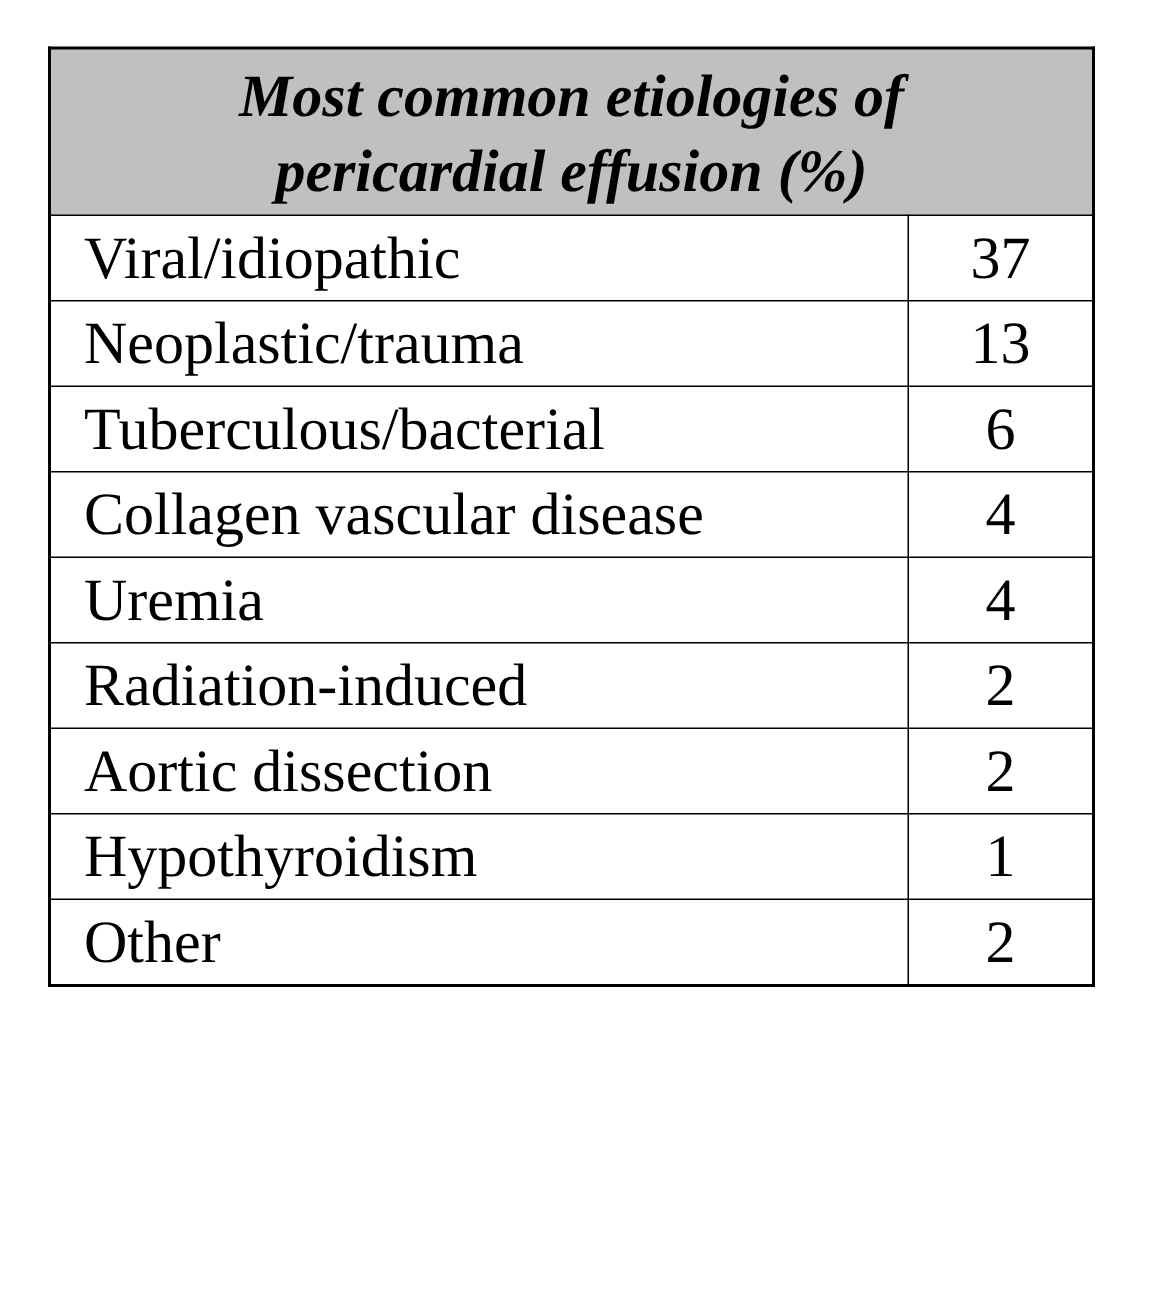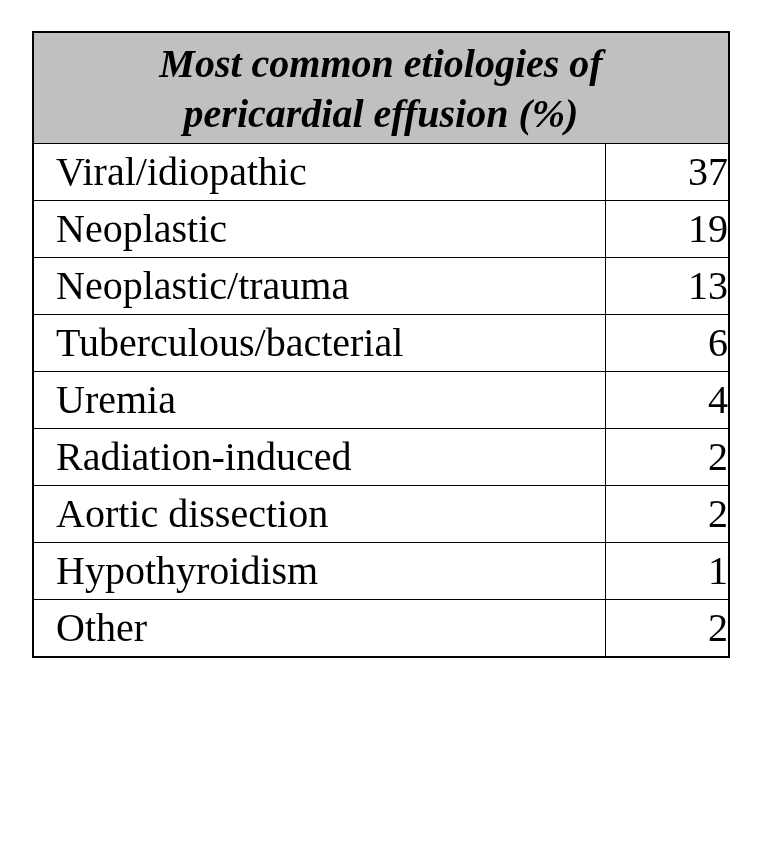--- a/index.html
+++ b/index.html
@@ -1,50 +1,50 @@
 <!DOCTYPE html>
 <html><head>
 <meta charset="utf-8">
 <style>
   html, body { margin: 0; padding: 0; background: #ffffff; }
   body { width: 768px; height: 862px; position: relative; font-family: "Liberation Serif", "DejaVu Serif", serif; color: #000; }
   .tbl { position: absolute; left: 32px; top: 31px; width: 698px; border-collapse: collapse; border: 2px solid #000; }
   .tbl th { background: #c0c0c0; font-weight: bold; font-size: 40px; line-height: 50px; text-align: center; padding: 6px 4px 4px 4px; border-bottom: 1px solid #000; height: 102px; box-sizing: border-box; font-style: italic; }
   .tbl td { font-size: 40px; height: 57px; line-height: 52px; border: 1px solid #000; padding: 0; box-sizing: border-box; }
   .tbl td.label { padding-left: 22px; width: 574px; }
-  .tbl td.val { text-align: right; width: 124px; }
+  .tbl td.val { text-align: center; width: 124px; }
 </style>
 </head>
 <body>
 
 <table class="tbl">
   <thead>
     <tr>
       <th colspan="2">
         <span>Most common etiologies of</span><br>
         <span>pericardial effusion (%)</span>
       </th>
     </tr>
   </thead>
   <tbody id="rows">
       <tr>
         <td class="label">Viral/idiopathic</td>
         <td class="val">37</td>
       </tr>
       <tr>
-        <td class="label">Neoplastic</td>
-        <td class="val">19</td>
-      </tr>
-      <tr>
         <td class="label">Neoplastic/trauma</td>
         <td class="val">13</td>
       </tr>
       <tr>
         <td class="label">Tuberculous/bacterial</td>
         <td class="val">6</td>
+      </tr>
+      <tr>
+        <td class="label">Collagen vascular disease</td>
+        <td class="val">4</td>
       </tr>
       <tr>
         <td class="label">Uremia</td>
         <td class="val">4</td>
       </tr>
       <tr>
         <td class="label">Radiation-induced</td>
         <td class="val">2</td>
       </tr>
       <tr>

